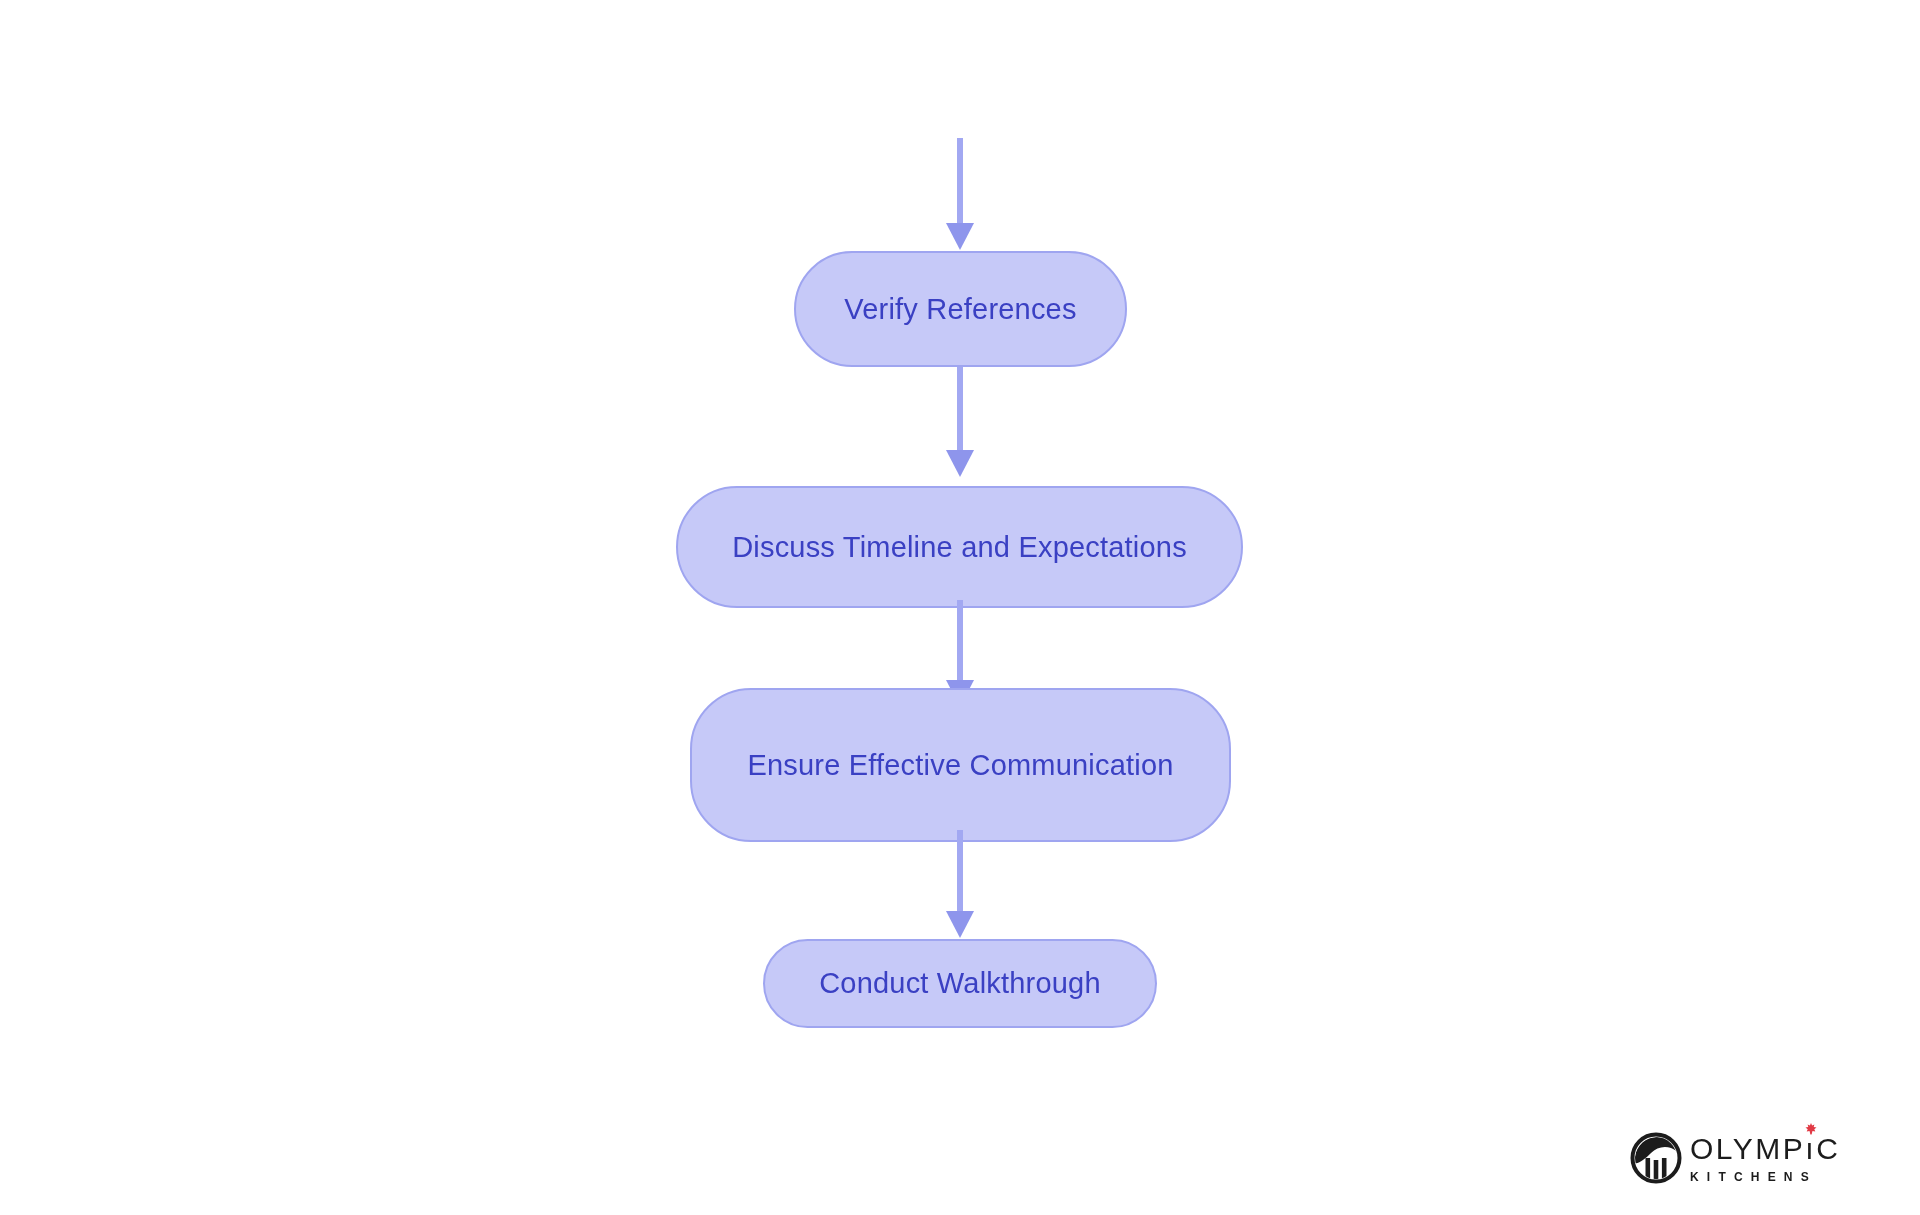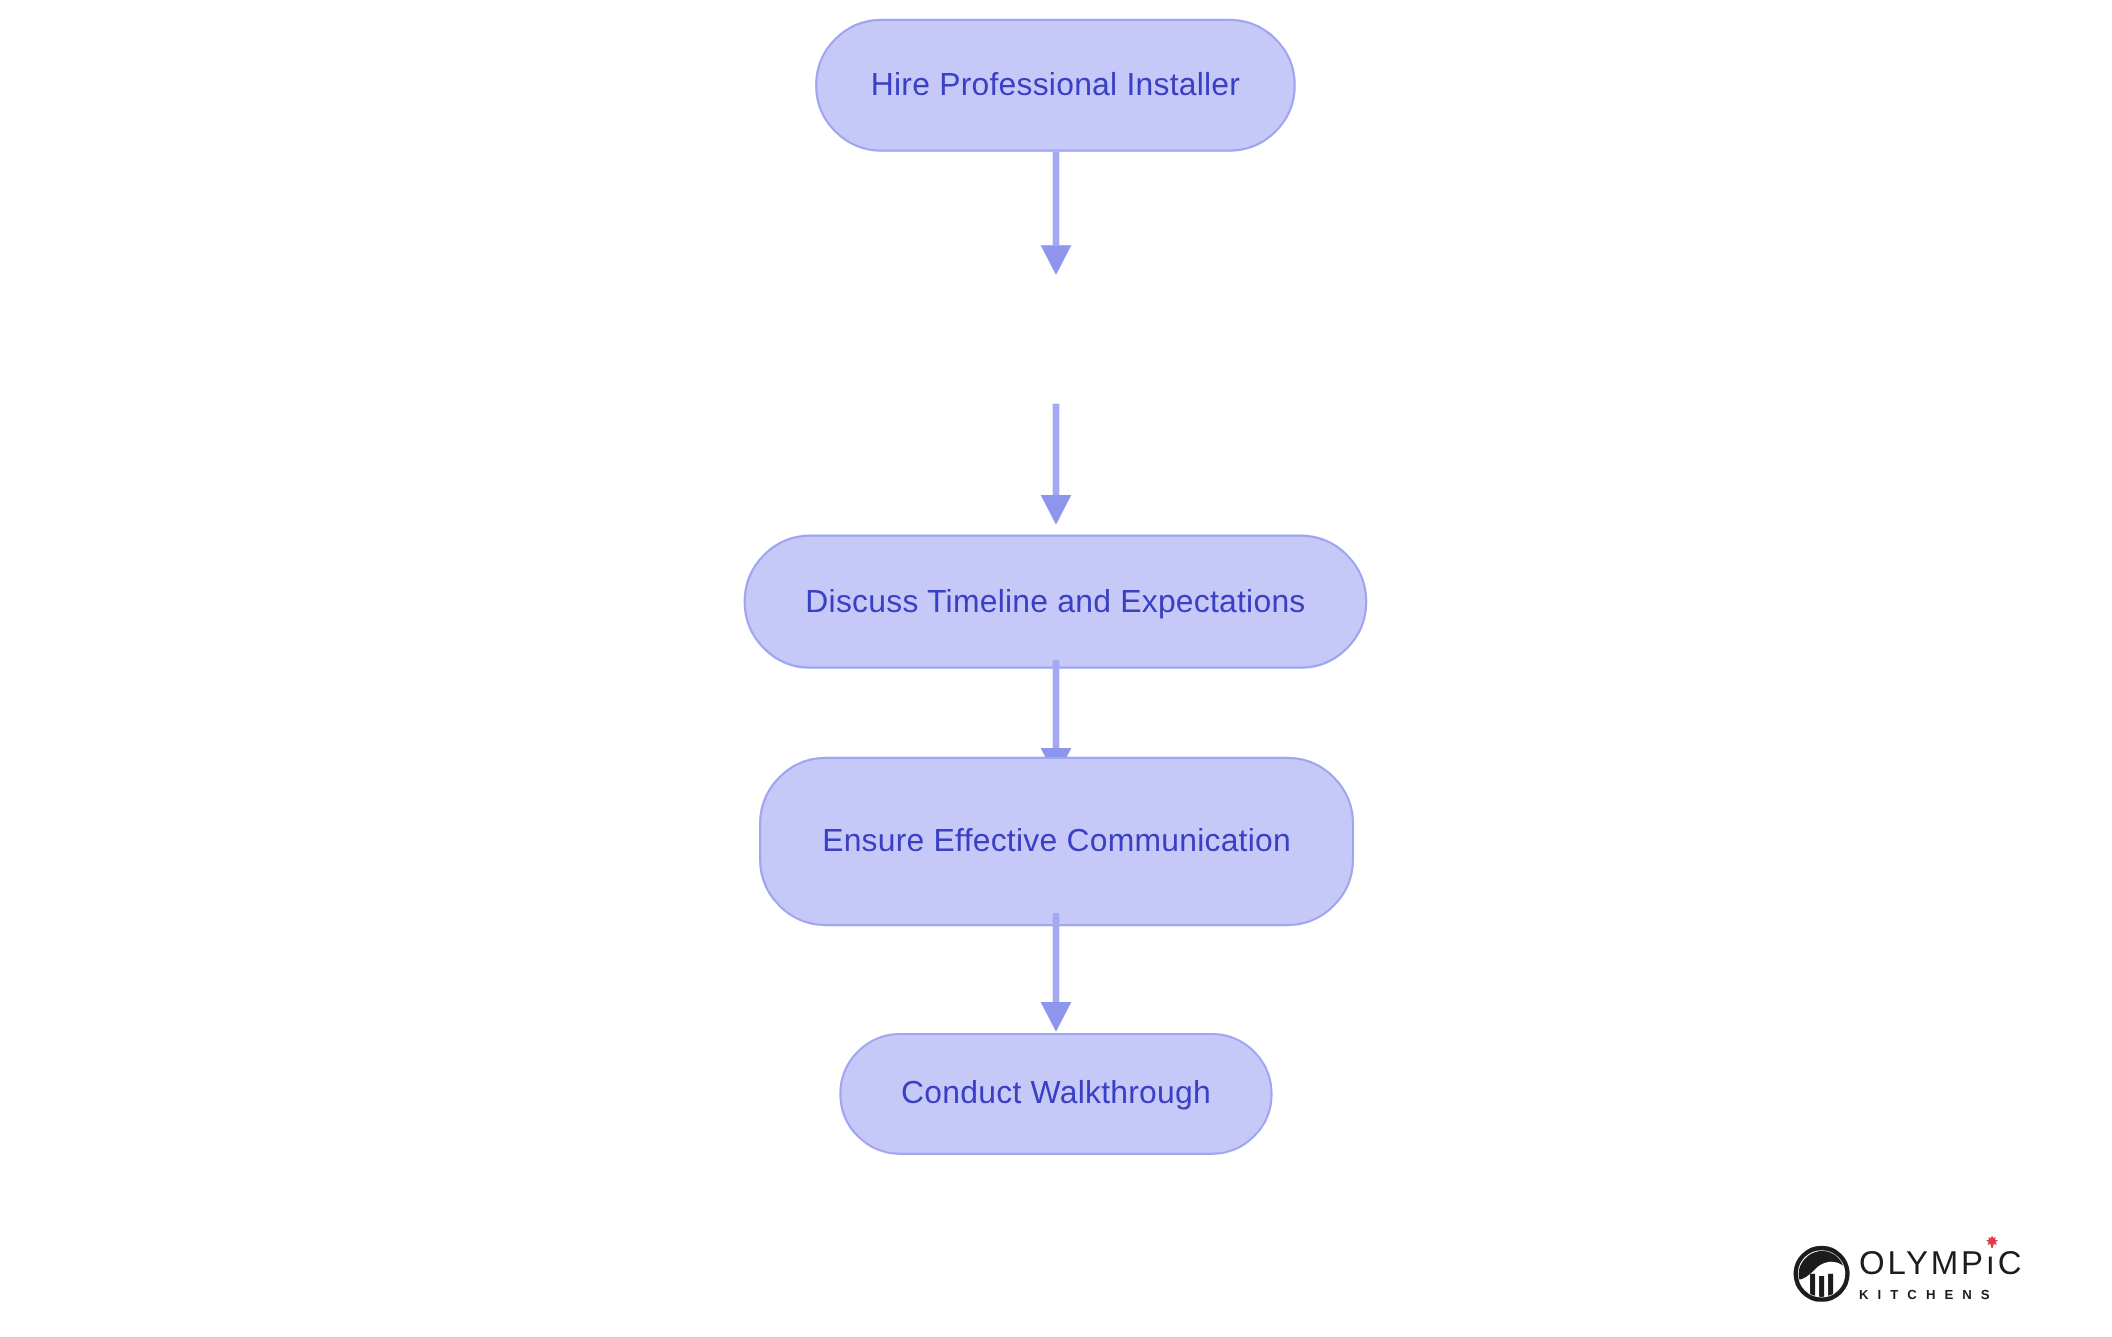--- a/index.html
+++ b/index.html
@@ -30,21 +30,21 @@
     text-align:center;
     font-size:29px;
     font-weight:500;
     color:var(--node-text);
     letter-spacing:0.2px;
   }
   .n1{left:741px;top:17px;width:437px;height:121px;}
   .n2{left:794px;top:251px;width:333px;height:116px;}
   .n3{left:676px;top:486px;width:567px;height:122px;}
   .n4{left:690px;top:688px;width:541px;height:154px;align-items:center;}
-  .n5{left:763px;top:939px;width:394px;height:111px;}
+  .n5{left:763px;top:939px;width:394px;height:89px;}
 
   .arrow{
     position:absolute;left:946px;width:28px;
     display:flex;flex-direction:column;align-items:center;
   }
   .a1{top:138px;height:112px;}
   .a2{top:367px;height:110px;}
   .a3{top:600px;height:107px;}
   .a4{top:830px;height:108px;}
   .shaft{width:6px;flex:1;background:var(--arrow-shaft);}
@@ -79,29 +79,29 @@
     letter-spacing:8.2px;
     color:var(--logo-ink);
     white-space:nowrap;
   }
 </style>
 </head>
 <body>
 
 <div class="canvas">
 
-  <div class="node n1">
-    <span>Hire Professional Installer</span>
-  </div>
 
   <div class="arrow a1">
     <div class="shaft"></div>
     <div class="head"></div>
   </div>
 
+  <div class="node n2">
+    <span>Verify References</span>
+  </div>
 
   <div class="arrow a2">
     <div class="shaft"></div>
     <div class="head"></div>
   </div>
 
   <div class="node n3">
     <span>Discuss Timeline and Expectations</span>
   </div>
 

